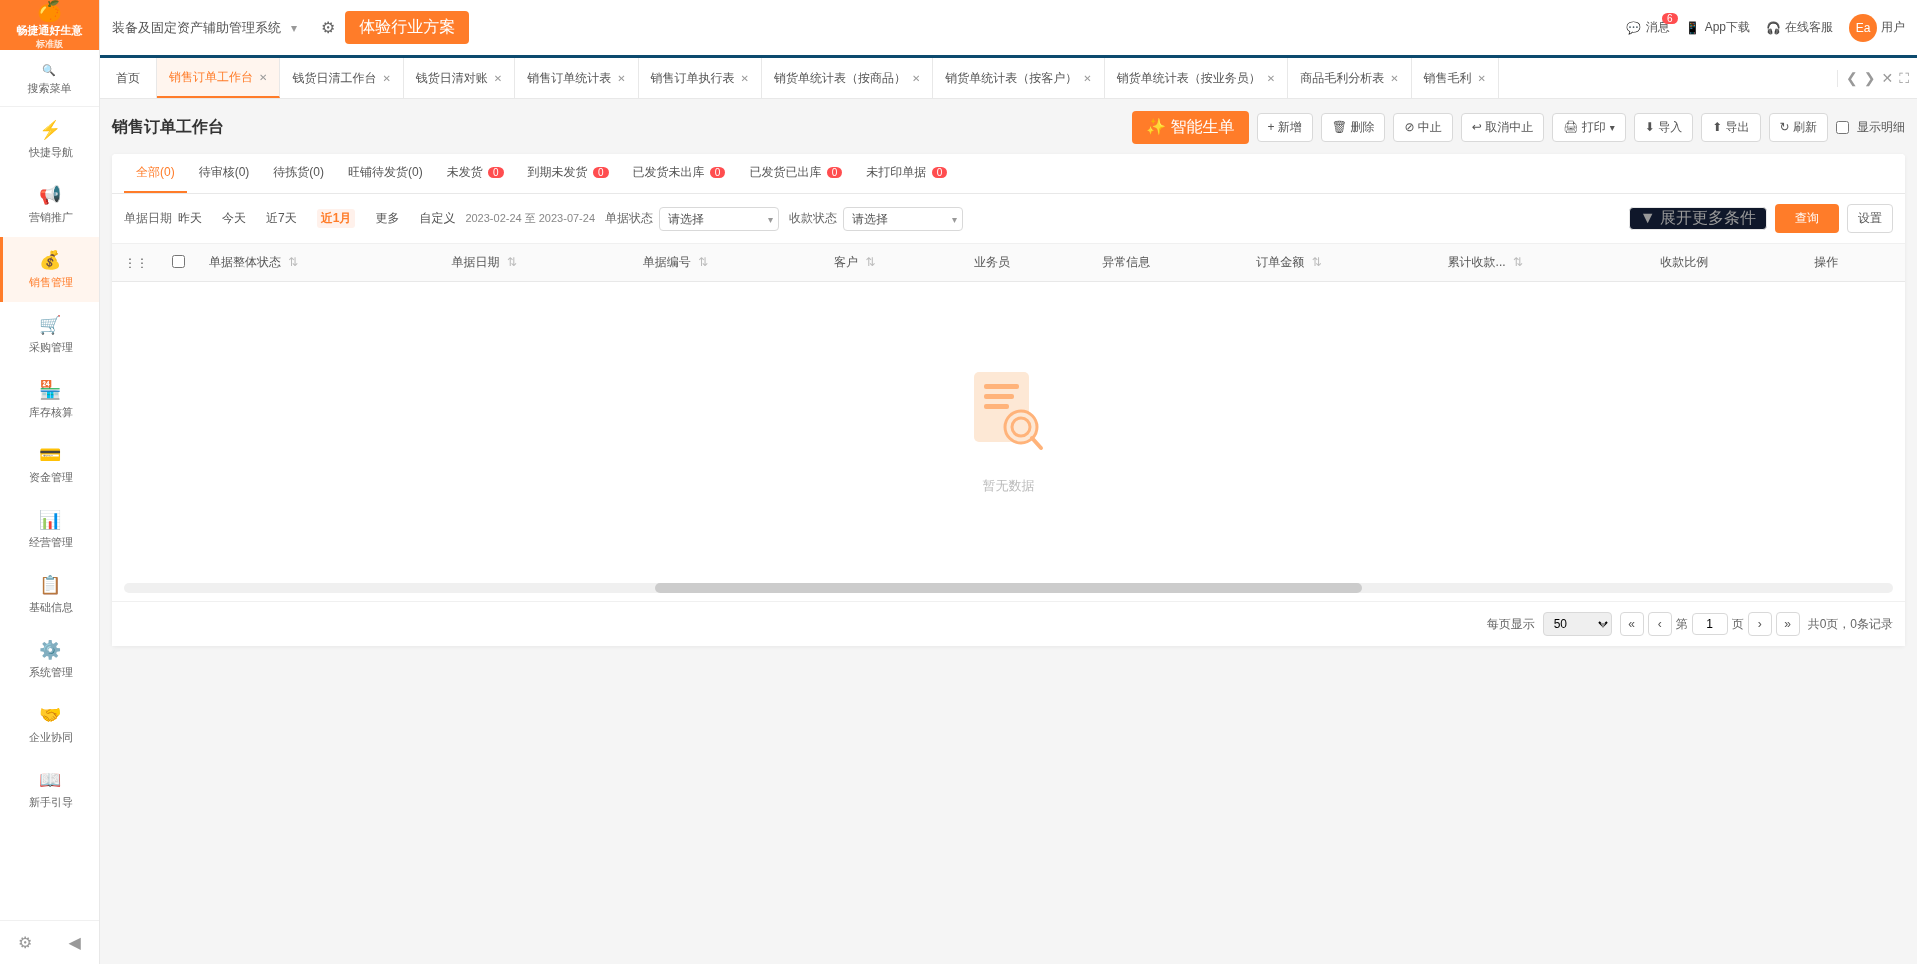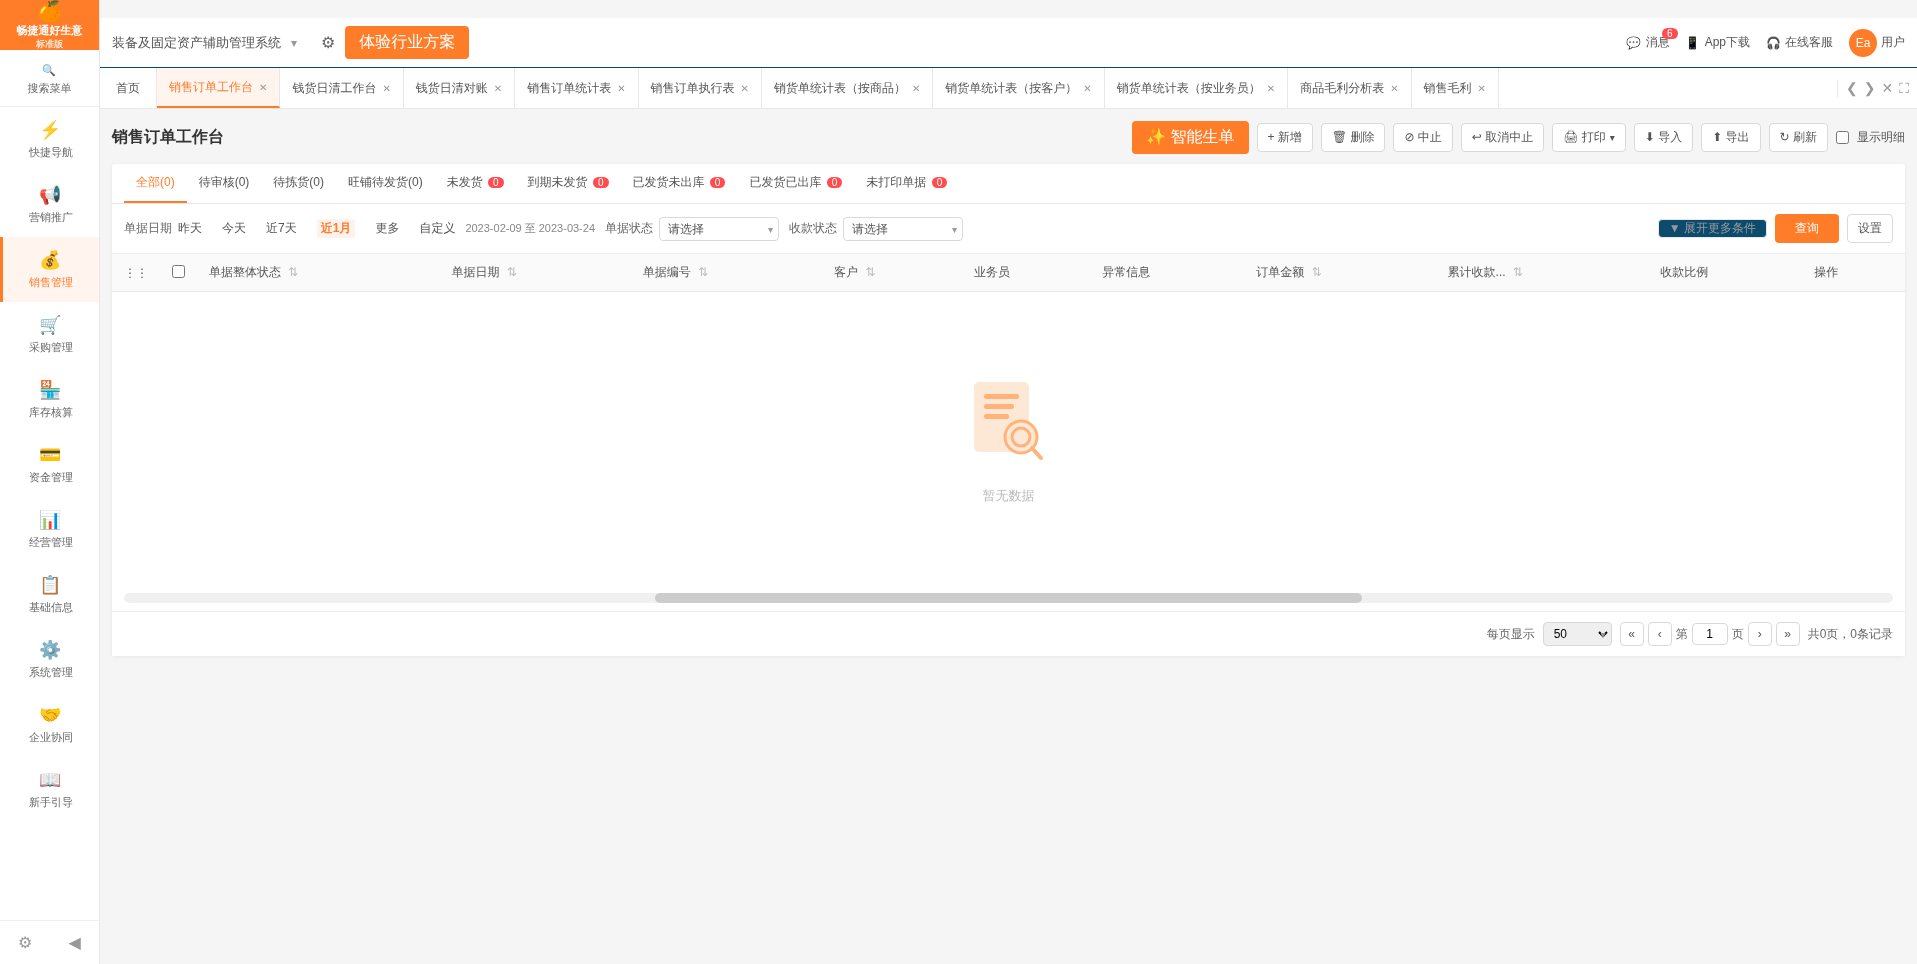--- a/index.html
+++ b/index.html
@@ -18,21 +18,21 @@
     .sidebar-item.active .item-icon { color: #ff7c29; }
     .sidebar-item .item-label { font-size: 11px; color: #666; margin-top: 4px; }
     .sidebar-item.active .item-label { color: #ff7c29; }
     .sidebar-footer { padding: 12px 0; display: flex; justify-content: space-around; border-top: 1px solid #f0f0f0; }
     .sidebar-footer-btn { cursor: pointer; color: #999; font-size: 16px; }
 
     
     .main { flex: 1; display: flex; flex-direction: column; overflow: hidden; }
 
     
-    .topbar { height: 50px; background: #fff; border-bottom: 1px solid #0c4a6e; display: flex; align-items: center; padding: 0 12px; justify-content: space-between; flex-shrink: 0; margin-top: 18px; }
+    .topbar { height: 58px; background: #fff; border-bottom: 3px solid #0c4a6e; display: flex; align-items: center; padding: 0 12px; justify-content: space-between; flex-shrink: 0; }
     .topbar-left { display: flex; align-items: center; gap: 10px; }
     .system-title { font-size: 13px; color: #555; }
     .topbar-dropdown { width: 20px; cursor: pointer; color: #999; }
     .topbar-settings { font-size: 16px; color: #666; cursor: pointer; }
     .btn-industry { background: #ff7c29; color: #fff; border: none; border-radius: 4px; padding: 6px 14px; font-size: 16px; cursor: pointer; }
     .topbar-right { display: flex; align-items: center; gap: 16px; }
     .topbar-icon-item { display: flex; align-items: center; gap: 4px; cursor: pointer; color: #555; font-size: 12px; position: relative; }
     .badge { background: #ff4d4f; color: #fff; border-radius: 10px; font-size: 10px; padding: 0 5px; min-width: 16px; text-align: center; position: absolute; top: -6px; right: -8px; }
     .user-avatar { width: 28px; height: 28px; border-radius: 50%; background: #ff7c29; color: #fff; display: flex; align-items: center; justify-content: center; font-size: 12px; }
 
@@ -68,21 +68,21 @@
     .filter-bar { background: #fff; padding: 10px 12px; border-bottom: 1px solid #f0f0f0; display: flex; align-items: center; flex-wrap: wrap; gap: 10px; }
     .filter-item { display: flex; align-items: center; gap: 6px; }
     .filter-label { color: #666; font-size: 12px; white-space: nowrap; }
     .filter-date-options { display: flex; gap: 20px; align-items: center; }
     .date-option { font-size: 12px; color: #555; cursor: pointer; }
     .date-option.active { color: #ff7c29; font-weight: bold; background: #fff1eb; border-radius: 3px; padding: 1px 4px; }
     .date-range { font-size: 11px; color: #888; }
     .filter-select { border: 1px solid #d9d9d9; border-radius: 4px; padding: 4px 24px 4px 8px; font-size: 12px; color: #555; background: #fff; min-width: 120px; appearance: none; position: relative; }
     .select-wrapper { position: relative; display: inline-block; }
     .select-wrapper::after { content: '▾'; position: absolute; right: 6px; top: 50%; transform: translateY(-50%); color: #999; pointer-events: none; font-size: 10px; }
-    .expand-btn { display: flex; align-items: center; gap: 4px; color: #999; cursor: pointer; font-size: 12px; border: 1px solid #e8e8e8; border-radius: 4px; padding: 0 10px; background: #0c4a6e; }
+    .expand-btn { display: flex; align-items: center; gap: 4px; color: #999; cursor: pointer; font-size: 16px; border: 1px solid #e8e8e8; border-radius: 4px; padding: 0 10px; background: #0f172a; }
     .btn-query { background: #ff7c29; color: #fff; border: none; border-radius: 4px; padding: 6px 20px; font-size: 12px; cursor: pointer; }
     .btn-setting { background: #fff; color: #555; border: 1px solid #d9d9d9; border-radius: 4px; padding: 5px 10px; font-size: 12px; cursor: pointer; }
     .table-toolbar { display: flex; align-items: center; justify-content: space-between; padding: 8px 12px; border-bottom: 1px solid #f0f0f0; }
     .table-count { font-size: 12px; color: #666; }
     .table-count strong { color: #ff7c29; }
     .table-action-btns { display: flex; gap: 10px; }
     .tbl-btn { display: flex; align-items: center; gap: 3px; font-size: 12px; color: #555; cursor: pointer; }
     .tbl-btn .dot { width: 8px; height: 8px; border-radius: 50%; display: inline-block; margin-right: 2px; }
     .dot-orange { background: #ff7c29; }
     .dot-gray { background: #999; }
@@ -293,21 +293,21 @@
           <div class="filter-date-options">
             <span class="date-option">昨天</span>
             <span class="date-option">今天</span>
             <span class="date-option">近7天</span>
             <span class="date-option active" style="background:#fff1eb;color:#ff7c29;border-radius:3px;padding:1px 4px;">近1月</span>
             <span class="date-option">更多</span>
             <span class="date-option">自定义</span>
           </div>
         </div>
         <div style="display:flex;flex-direction:column;gap:2px;">
-          <span class="date-range">2023-02-09 至 2023-03-24</span>
+          <span class="date-range">2023-02-24 至 2023-07-24</span>
         </div>
         <div class="filter-item">
           <span class="filter-label">单据状态</span>
           <div class="select-wrapper">
             <select class="filter-select">
               <option value="">请选择</option>
             </select>
           </div>
         </div>
         <div class="filter-item">

